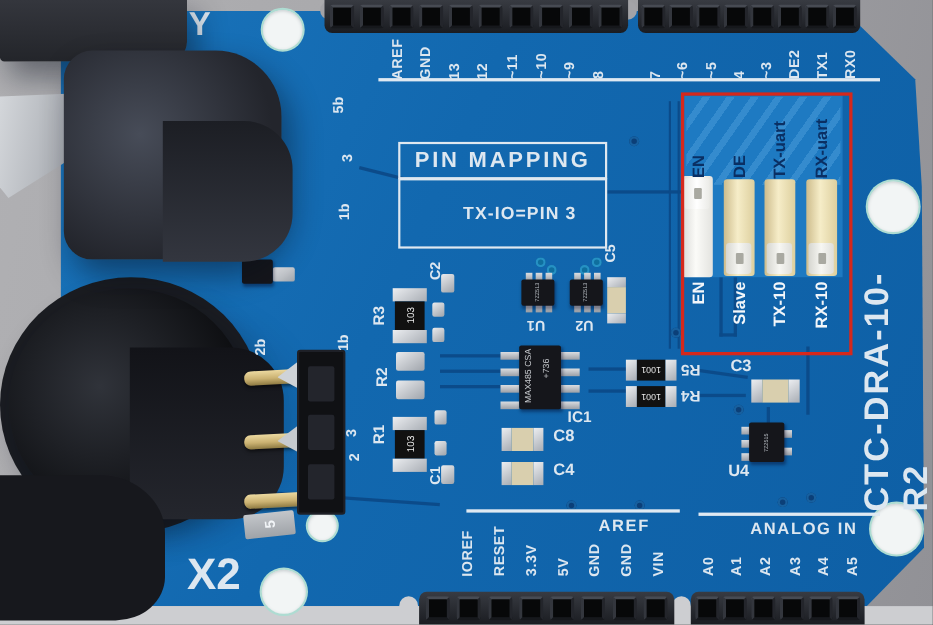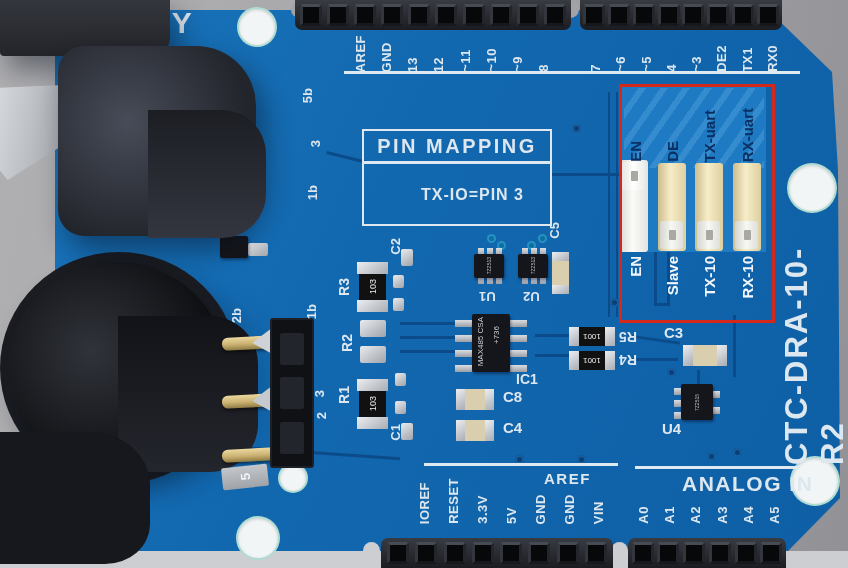--- a/index.html
+++ b/index.html
@@ -251,34 +251,35 @@
         <i class="vtext silk pin-label" style="font-style:normal;">A4</i>
       </span>
       <span>
         <i class="vtext silk pin-label" style="font-style:normal;">A5</i>
       </span>
     </div>
 
   <div class="abs silkline" style="left:424px;top:463px;width:194px;height:3px;"></div>
   <div class="abs silkline" style="left:635px;top:466px;width:165px;height:3px;"></div>
   <div class="abs silk" style="left:544px;top:470px;font-size:15px;letter-spacing:1.5px;z-index:14;">AREF</div>
-  <div class="abs silk" style="left:682px;top:472px;font-size:21px;letter-spacing:1.5px;z-index:14;text-align:right;">ANALOG IN</div>
+  <div class="abs silk" style="left:682px;top:472px;font-size:15px;letter-spacing:1.5px;z-index:14;text-align:right;">ANALOG IN</div>
 
   <div class="abs silkbox" style="left:362px;top:129px;width:186px;height:30px;display:flex;align-items:center;justify-content:center;">
     <span style="font-size:20px;letter-spacing:2.5px;">PIN MAPPING</span>
   </div>
   <div class="abs silkbox" style="left:362px;top:162px;width:186px;height:60px;display:flex;flex-direction:column;justify-content:center;text-align:right;padding-right:0;">
 
       <span style="font-size:16px;line-height:19px;padding-right:26px;letter-spacing:1px;">TX-IO=PIN 3</span>
     </div>
 
   <div class="abs" style="left:792px;top:205px;width:46px;height:260px;z-index:14;display:flex;align-items:center;justify-content:center;">
     <span class="vtext silk" style="font-size:31px;letter-spacing:2px;">CTC-DRA-10-R2</span>
   </div>
 
+  <div class="abs silk" style="left:170px;top:500px;font-size:40px;z-index:18;">X2</div>
   <div class="abs silk" style="left:150px;top:6px;font-size:30px;z-index:18;">UY</div>
 
   <div class="abs" style="left:622px;top:87px;width:144px;height:165px;background:#1e7ac2;z-index:12;"></div>
   <div class="abs" style="left:624px;top:88px;width:140px;height:80px;z-index:12;opacity:.6;
        background:repeating-linear-gradient(125deg,transparent 0 12px,#4497d6 12px 18px);"></div>
 
   <div class="abs jt" style="left:622px;top:90px;">
       <span class="vtext">EN</span>
     </div>
   <div class="abs jt" style="left:659px;top:90px;">

